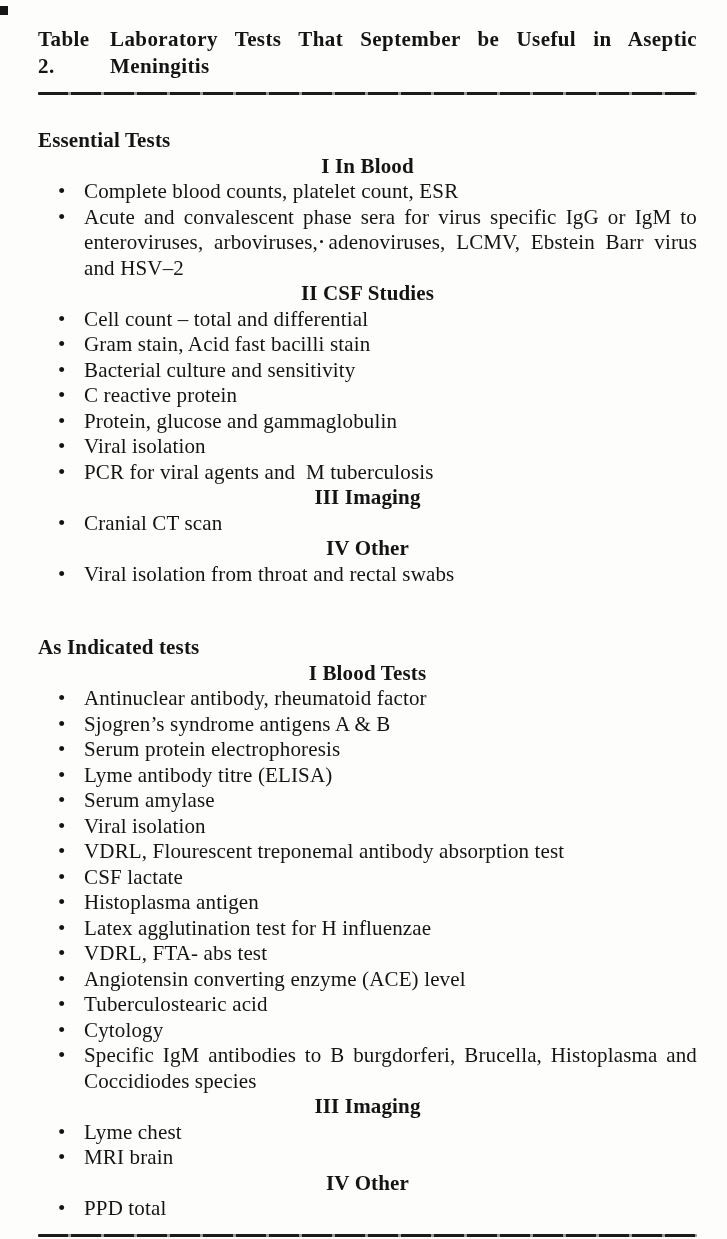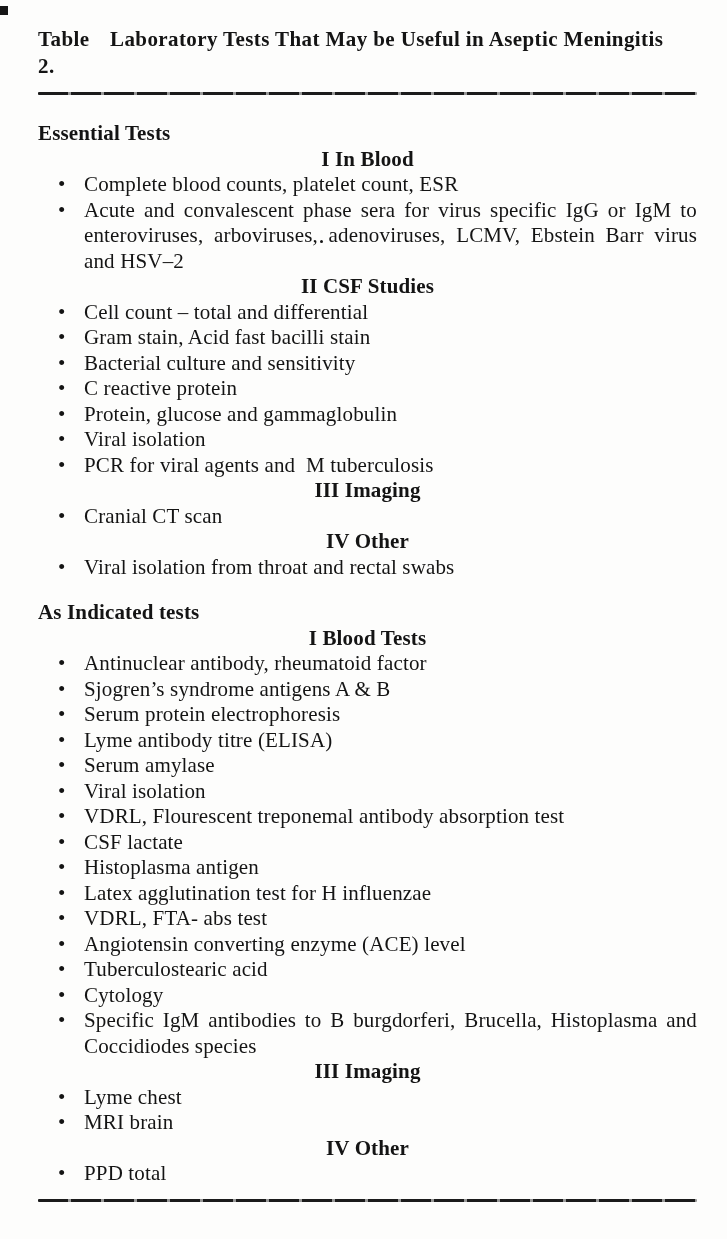--- a/index.html
+++ b/index.html
@@ -25,22 +25,22 @@
   .rule{
     height:3px;
     background:repeating-linear-gradient(90deg,
       #1b1b1b 0px, #1b1b1b 30px,
       rgba(27,27,27,0.45) 30px, rgba(27,27,27,0.45) 33px);
     border-radius:1px;
   }
   .rule-top{margin-top:12px;}
   .rule-bottom{margin-top:12px;}
   .section{font-size:21px;line-height:25.5px;letter-spacing:0.15px;}
-  .section-first{margin-top:26px;}
-  .section + .section{margin-top:20px;}
+  .section-first{margin-top:33px;}
+  .section + .section{margin-top:48px;}
   .section-heading{font-weight:bold;}
   .group-heading{font-weight:bold;text-align:center;}
   .item{position:relative;padding-left:46px;}
   .bullet{
     position:absolute;left:20px;top:0;
     font-size:21px;
   }
   .item-text{
     display:block;
     text-align:justify;
@@ -54,21 +54,21 @@
 <body>
 
 <div class="page" style="background: rgb(253, 253, 252); color: rgb(20, 20, 20);">
   <div class="speck speck-corner"></div>
   <div class="speck speck-dot"></div>
 
   <div class="inner">
 
     <div class="caption">
       <span class="caption-label">Table 2.</span>
-      <span class="caption-title">Laboratory Tests That May be Useful in Aseptic Meningitis</span>
+      <span class="caption-title">Laboratory Tests That September be Useful in Aseptic Meningitis</span>
     </div>
 
     <div class="rule rule-top"></div>
 
     <div id="sections-root">
         <div class="section section-first">
           <div class="section-heading">Essential Tests</div>
           <div class="group">
             <div class="group-heading">I In Blood</div>
             <div class="item">

